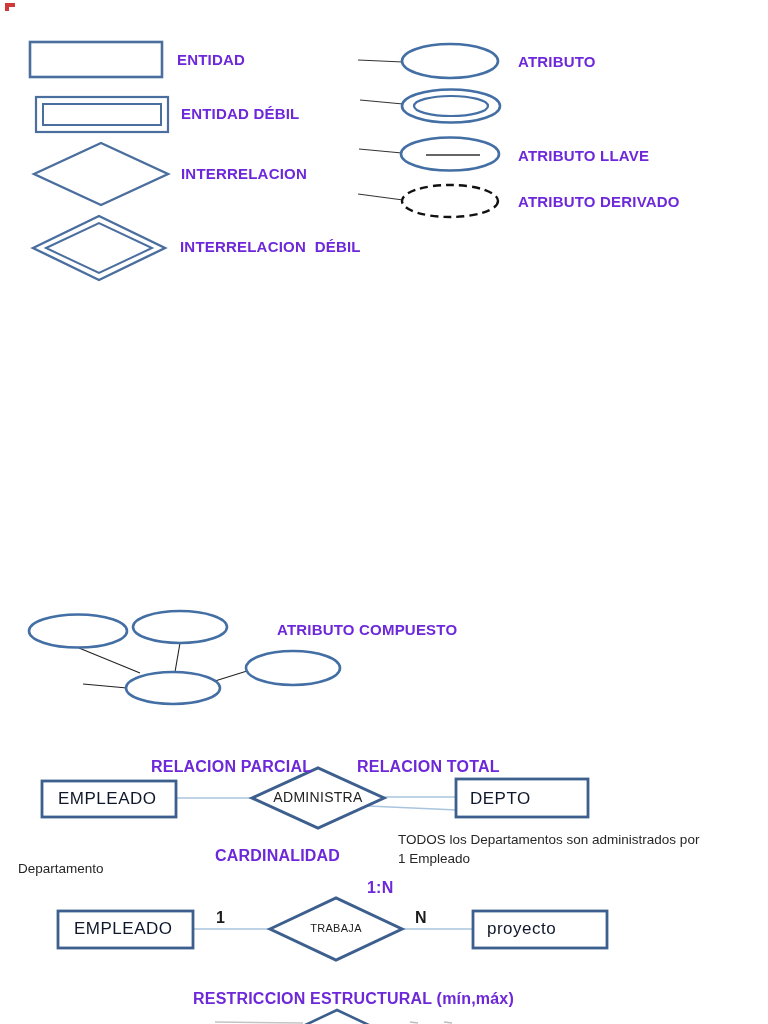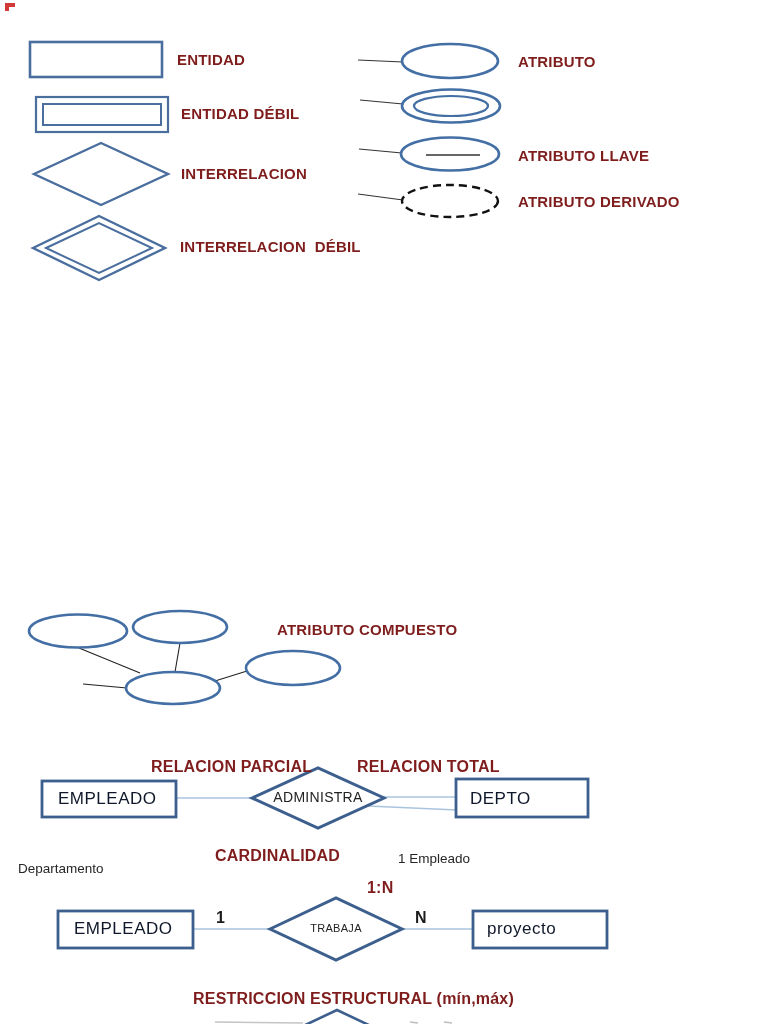--- a/index.html
+++ b/index.html
@@ -1,21 +1,21 @@
 <!DOCTYPE html>
 <html><head>
 <meta charset="utf-8">
 <style>
   html,body{margin:0;padding:0;background:#fff;}
   #canvas{
     position:relative;width:768px;height:1024px;background:#ffffff;
     font-family:"Liberation Sans", sans-serif;overflow:hidden;
   }
   #shapes{position:absolute;left:0;top:0;width:768px;height:1024px;}
-  .txt{position:absolute;color:#7f1d1d;white-space:pre;}
+  .txt{position:absolute;color:#6d28d9;white-space:pre;}
   .lbl{font-weight:bold;font-size:15px;line-height:17px;letter-spacing:.2px;}
   .hdg{font-weight:bold;font-size:16px;line-height:18px;letter-spacing:.2px;}
   .note{font-size:13.5px;line-height:19px;color:#262626;font-weight:normal;}
   .entity-label{font-size:17px;line-height:36px;color:#0f172a;letter-spacing:.5px;}
   .diamond-label{font-size:14px;line-height:11px;color:#222;text-align:center;letter-spacing:.3px;}
   .card-label{font-size:16px;font-weight:600;line-height:17px;color:#1c1c1c;}
 </style>
 </head>
 <body>
 
@@ -85,20 +85,21 @@
   <div class="txt lbl" style="left:518px;top:147px;">ATRIBUTO LLAVE</div>
   <div class="txt lbl" style="left:518px;top:193px;">ATRIBUTO DERIVADO</div>
   <div class="txt lbl" style="left:277px;top:621px;">ATRIBUTO COMPUESTO</div>
 
   <div class="txt hdg" style="left:151px;top:758px;">RELACION PARCIAL</div>
   <div class="txt hdg" style="left:357px;top:758px;">RELACION TOTAL</div>
   <div class="txt entity-label" style="left:58px;top:781px;">EMPLEADO</div>
   <div class="txt diamond-label" style="left:258px;top:792px;width:120px;">ADMINISTRA</div>
   <div class="txt entity-label" style="left:470px;top:781px;">DEPTO</div>
   <div class="txt note" style="left:18px;top:859px;">Departamento</div>
+  <div class="txt note" style="left:398px;top:830px;">TODOS los Departamentos son administrados por</div>
   <div class="txt note" style="left:398px;top:849px;">1 Empleado</div>
 
   <div class="txt hdg" style="left:215px;top:847px;">CARDINALIDAD</div>
   <div class="txt hdg" style="left:367px;top:879px;">1:N</div>
   <div class="txt entity-label" style="left:74px;top:911px;">EMPLEADO</div>
   <div class="txt card-label" style="left:216px;top:909px;">1</div>
   <div class="txt diamond-label" style="left:276px;top:923px;width:120px;font-size:11px;">TRABAJA</div>
   <div class="txt card-label" style="left:415px;top:909px;">N</div>
   <div class="txt entity-label" style="left:487px;top:911px;">proyecto</div>
 

